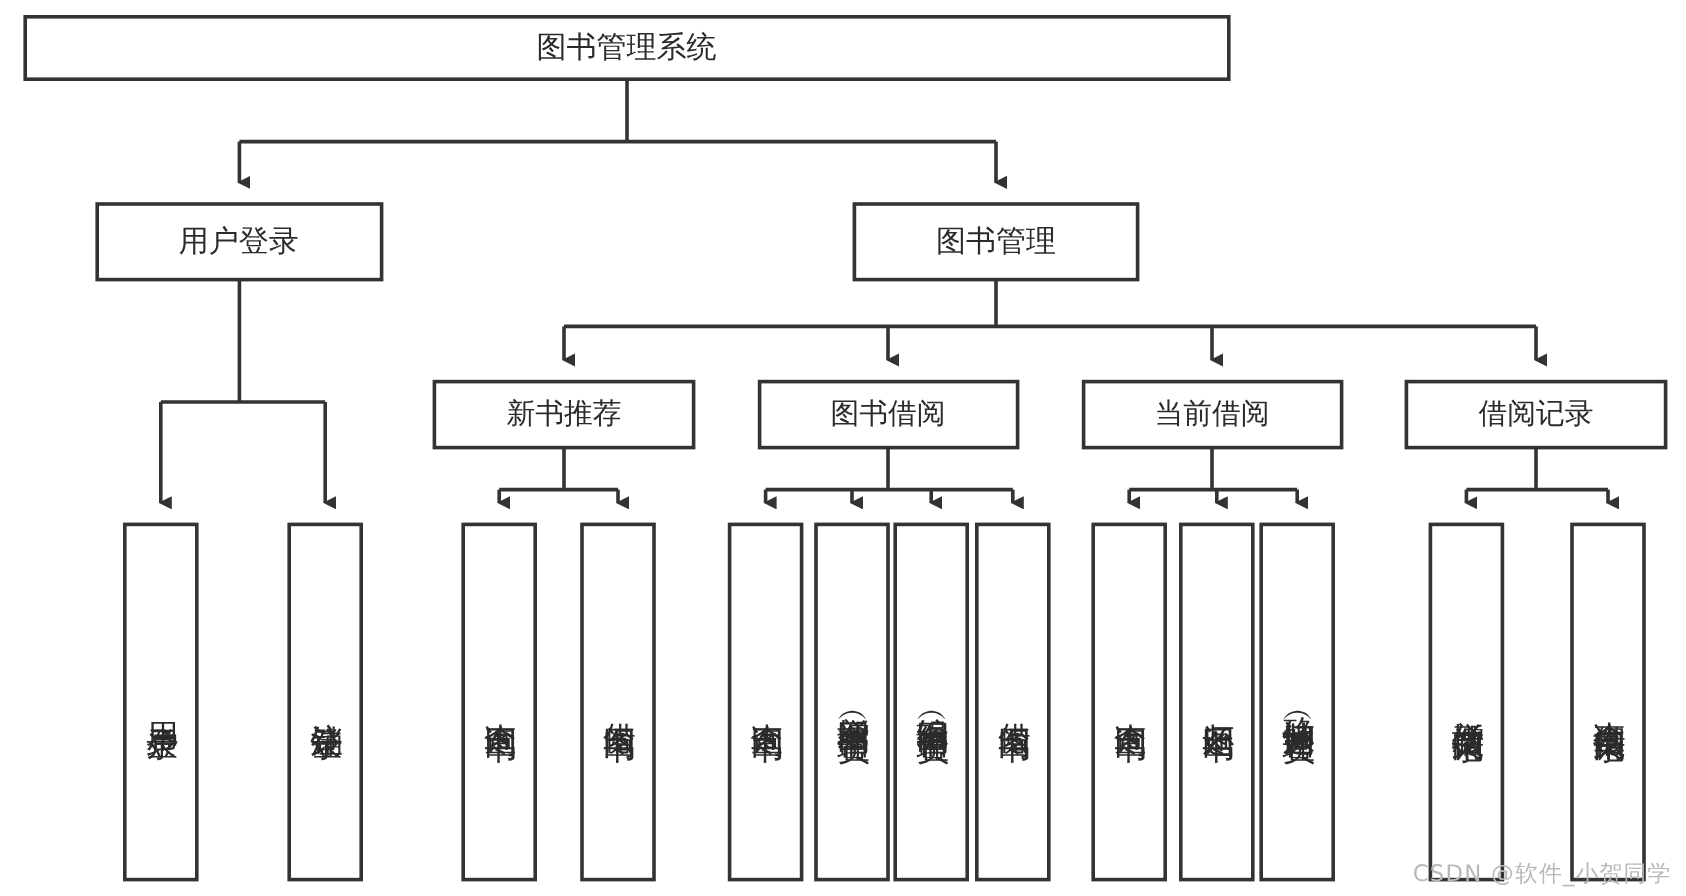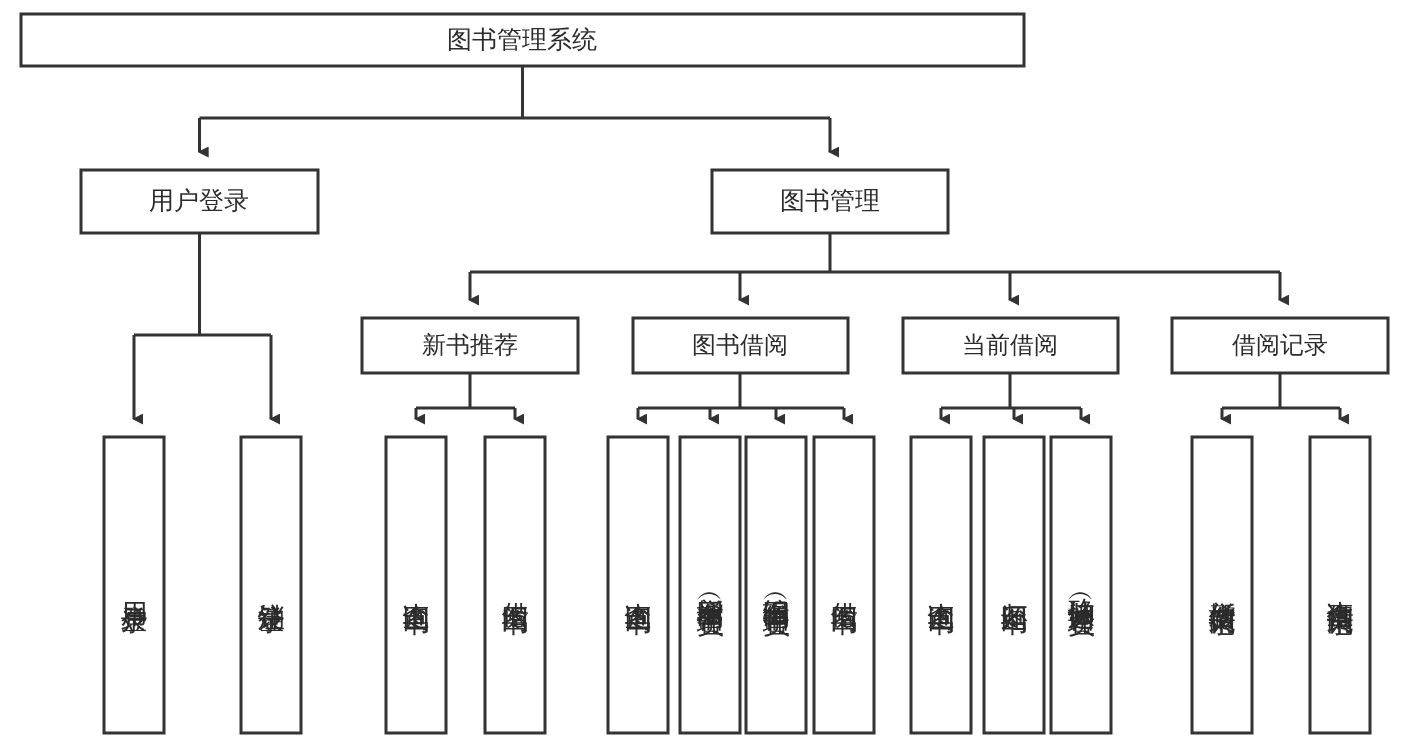--- a/index.html
+++ b/index.html
@@ -195,13 +195,14 @@
         <span class="vlabel">确认归还（管理员）</span>
       </div>
       <div class="vlabel-wrap" style="left: 1192px; top: 437px; width: 60px; height: 154px; padding-top: 142px;">
         <span class="vlabel">新增借阅记录</span>
       </div>
       <div class="vlabel-wrap" style="left: 1310px; top: 437px; width: 60px; height: 154px; padding-top: 142px;">
         <span class="vlabel">查询借阅记录</span>
       </div>
     </div>
 
+  <div id="watermark">CSDN @软件_小贺同学</div>
 </div>
 
 </body></html>

